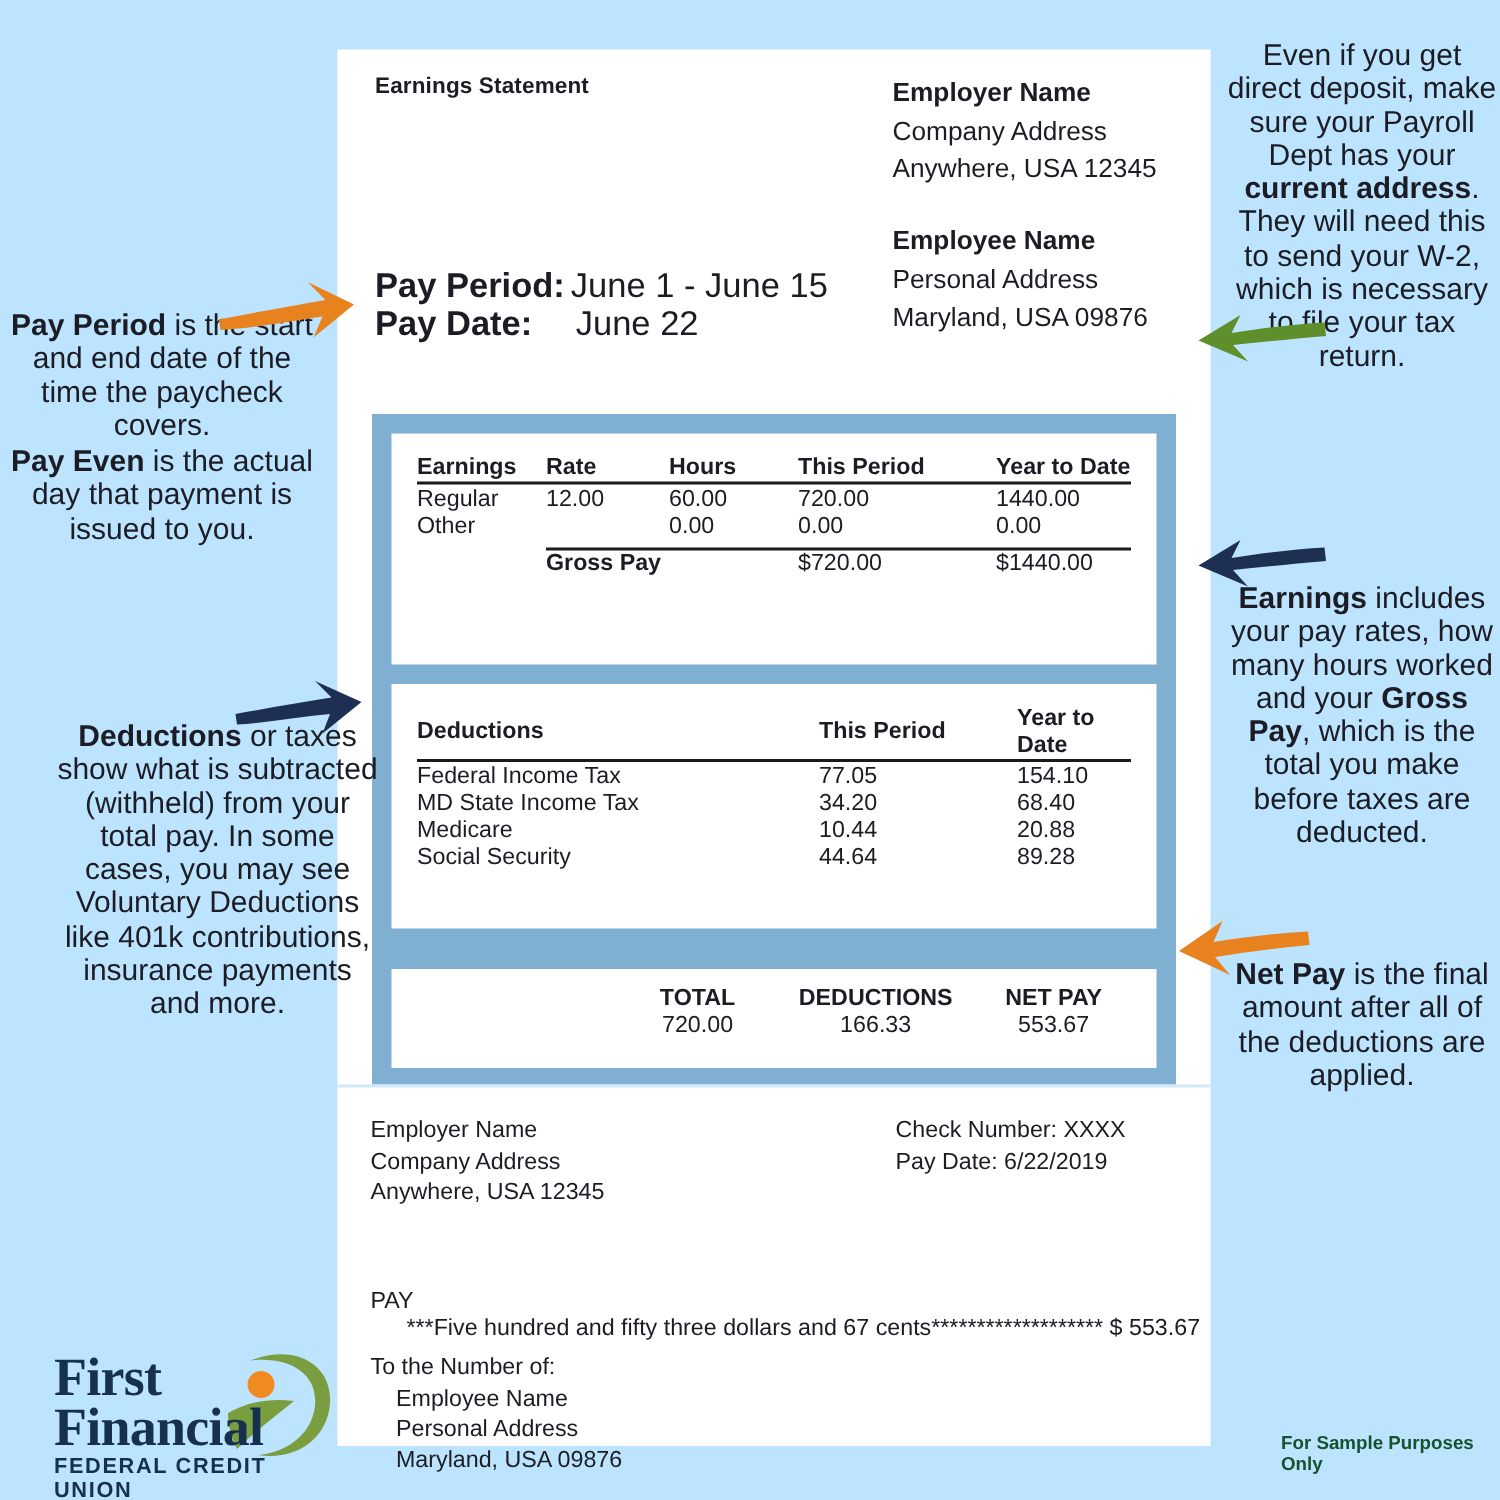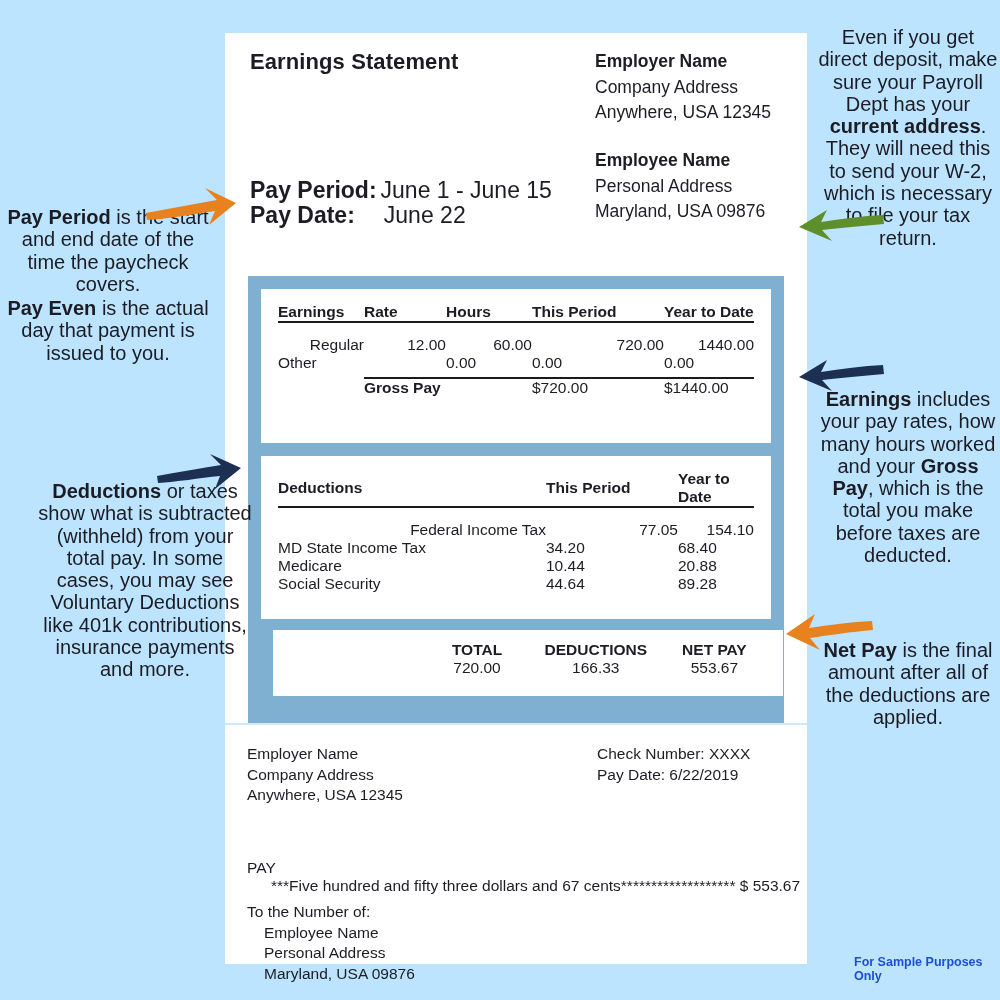--- a/index.html
+++ b/index.html
@@ -16,21 +16,21 @@
   .paper {
     position: absolute;
     left: 225px; top: 33px;
     width: 582px; height: 931px;
     background: #ffffff;
   }
 
   .stub-head { position: absolute; left: 0; top: 0; width: 582px; }
   .stmt-title {
     position: absolute; left: 25px; top: 16px;
-    font-size: 22px; font-weight: bold; letter-spacing: .1px;
+    font-size: 15px; font-weight: bold; letter-spacing: .1px;
   }
   .emp-block { position: absolute; left: 370px; top: 16px; line-height: 25.5px; font-size: 17.5px; }
   .emp-block .hd { font-weight: bold; }
   .emp2-block { position: absolute; left: 370px; top: 115px; line-height: 25.5px; font-size: 17.5px; }
   .emp2-block .hd { font-weight: bold; }
 
   .payline { position: absolute; left: 25px; font-size: 23px; }
   .payline .lbl { font-weight: bold; }
   .payperiod { top: 144px; }
   .paydate { top: 169px; }
@@ -39,33 +39,33 @@
 
   
   .bluepanel {
     position: absolute; left: 23px; top: 243px;
     width: 536px; height: 447px;
     background: #7fafd1;
   }
   .wbox { position: absolute; background: #fff; left: 13px; width: 510px; }
   .earnings-box { top: 13px; height: 154px; }
   .deduct-box { top: 180px; height: 163px; }
-  .total-box { top: 354px; height: 66px; margin-left: 12px; }
+  .total-box { top: 370px; height: 66px; }
 
   table.grid { width: 100%; border-collapse: collapse; }
   table.grid td, table.grid th { font-size: 15.5px; text-align: left; padding: 0; }
 
   .earnings-box .inner { padding: 14px 17px 0 17px; }
   .deduct-box .inner { padding: 14px 17px 0 17px; }
   .total-box .inner { padding: 11px 17px 0 17px; }
 
   .hdr-row th { font-weight: bold; padding-bottom: 8px; font-size: 15.5px; }
   .rule-strong { border-bottom: 2.2px solid #1a1a1a; }
   .body-row td { padding: 8px 0 3px 0; }
-  .body-row.first td { padding-top: 13px; text-align: right; }
+  .body-row.first td { padding-top: 1px; }
   .subrule td { border-bottom: 2.2px solid #1a1a1a; height: 6px; padding: 0; }
   .gross-row td { padding-top: 12px; font-size: 15.5px; }
   .gross-row td.b { font-weight: bold; }
 
   .c-earn { width: 86px; }
   .c-rate { width: 82px; }
   .c-hours { width: 86px; }
   .c-tp { width: 132px; }
   .c-ytd { width: auto; }
 
@@ -98,21 +98,21 @@
   .anno b { font-weight: bold; }
   .a-payperiod { left: 4px; top: 206px; width: 208px; }
   .a-paydate { left: 4px; top: 297px; width: 208px; }
   .a-deduct { left: 4px; top: 480px; width: 216px; margin-left: 33px; }
   .a-address { left: 818px; top: 26px; width: 180px; }
   .a-earnings { left: 818px; top: 388px; width: 180px; }
   .a-netpay { left: 818px; top: 639px; width: 180px; }
 
   .footnote {
     position: absolute; left: 828px; top: 955px;
-    font-size: 12.5px; font-weight: bold; color: #1d4ed8; padding-left: 26px;
+    font-size: 12.5px; font-weight: bold; color: #14532d; padding-left: 26px;
   }
 
   
   .logo { position: absolute; left: 24px; top: 898px; width: 200px; height: 82px; }
   .logo-text { position: absolute; left: 12px; top: 4px; }
   .logo-l1 {
     font-family: "Liberation Serif", serif; font-weight: bold;
     font-size: 36px; color: #16304f; letter-spacing: -.5px; line-height: 32px;
   }
   .logo-l2 {
@@ -316,16 +316,28 @@
   </svg>
 
   <svg class="arrow" style="left:796px; top:358px;" width="90" height="38" viewBox="0 0 90 38">
     <path d="M88 16 C66 18, 44 20, 26 22 L36 33 L3 19 L31 2 L25 14 C45 11, 67 8, 87 7 Z" fill="#1d3054"></path>
   </svg>
 
   <svg class="arrow" style="left:783px; top:612px;" width="92" height="42" viewBox="0 0 92 42">
     <path d="M90 18 C68 20, 46 23, 27 26 L37 38 L3 22 L32 2 L26 16 C46 13, 68 10, 89 9 Z" fill="#e8821e"></path>
   </svg>
 
+  <div class="logo">
+    <svg class="logo-mark" width="90" height="78" viewBox="0 0 90 78">
+      <path d="M33 9 C63 -3, 88 12, 86 38 C84 62, 62 76, 38 72 C54 71, 74 60, 76 39 C78 17, 58 6, 33 9 Z" fill="#7a9e3f"></path>
+      <path d="M18 44 C32 36, 48 34, 62 36 C50 46, 36 56, 24 68 C20 60, 18 52, 18 44 Z" fill="#7a9e3f"></path>
+      <circle cx="40" cy="25" r="9" fill="#f18a21"></circle>
+    </svg>
+    <div class="logo-text">
+      <div class="logo-l1">First</div>
+      <div class="logo-l2">Financial</div>
+      <div class="logo-l3">FEDERAL CREDIT UNION</div>
+    </div>
+  </div>
 
   <div class="footnote">For Sample Purposes Only</div>
 
 </div>
 
 </body></html>

